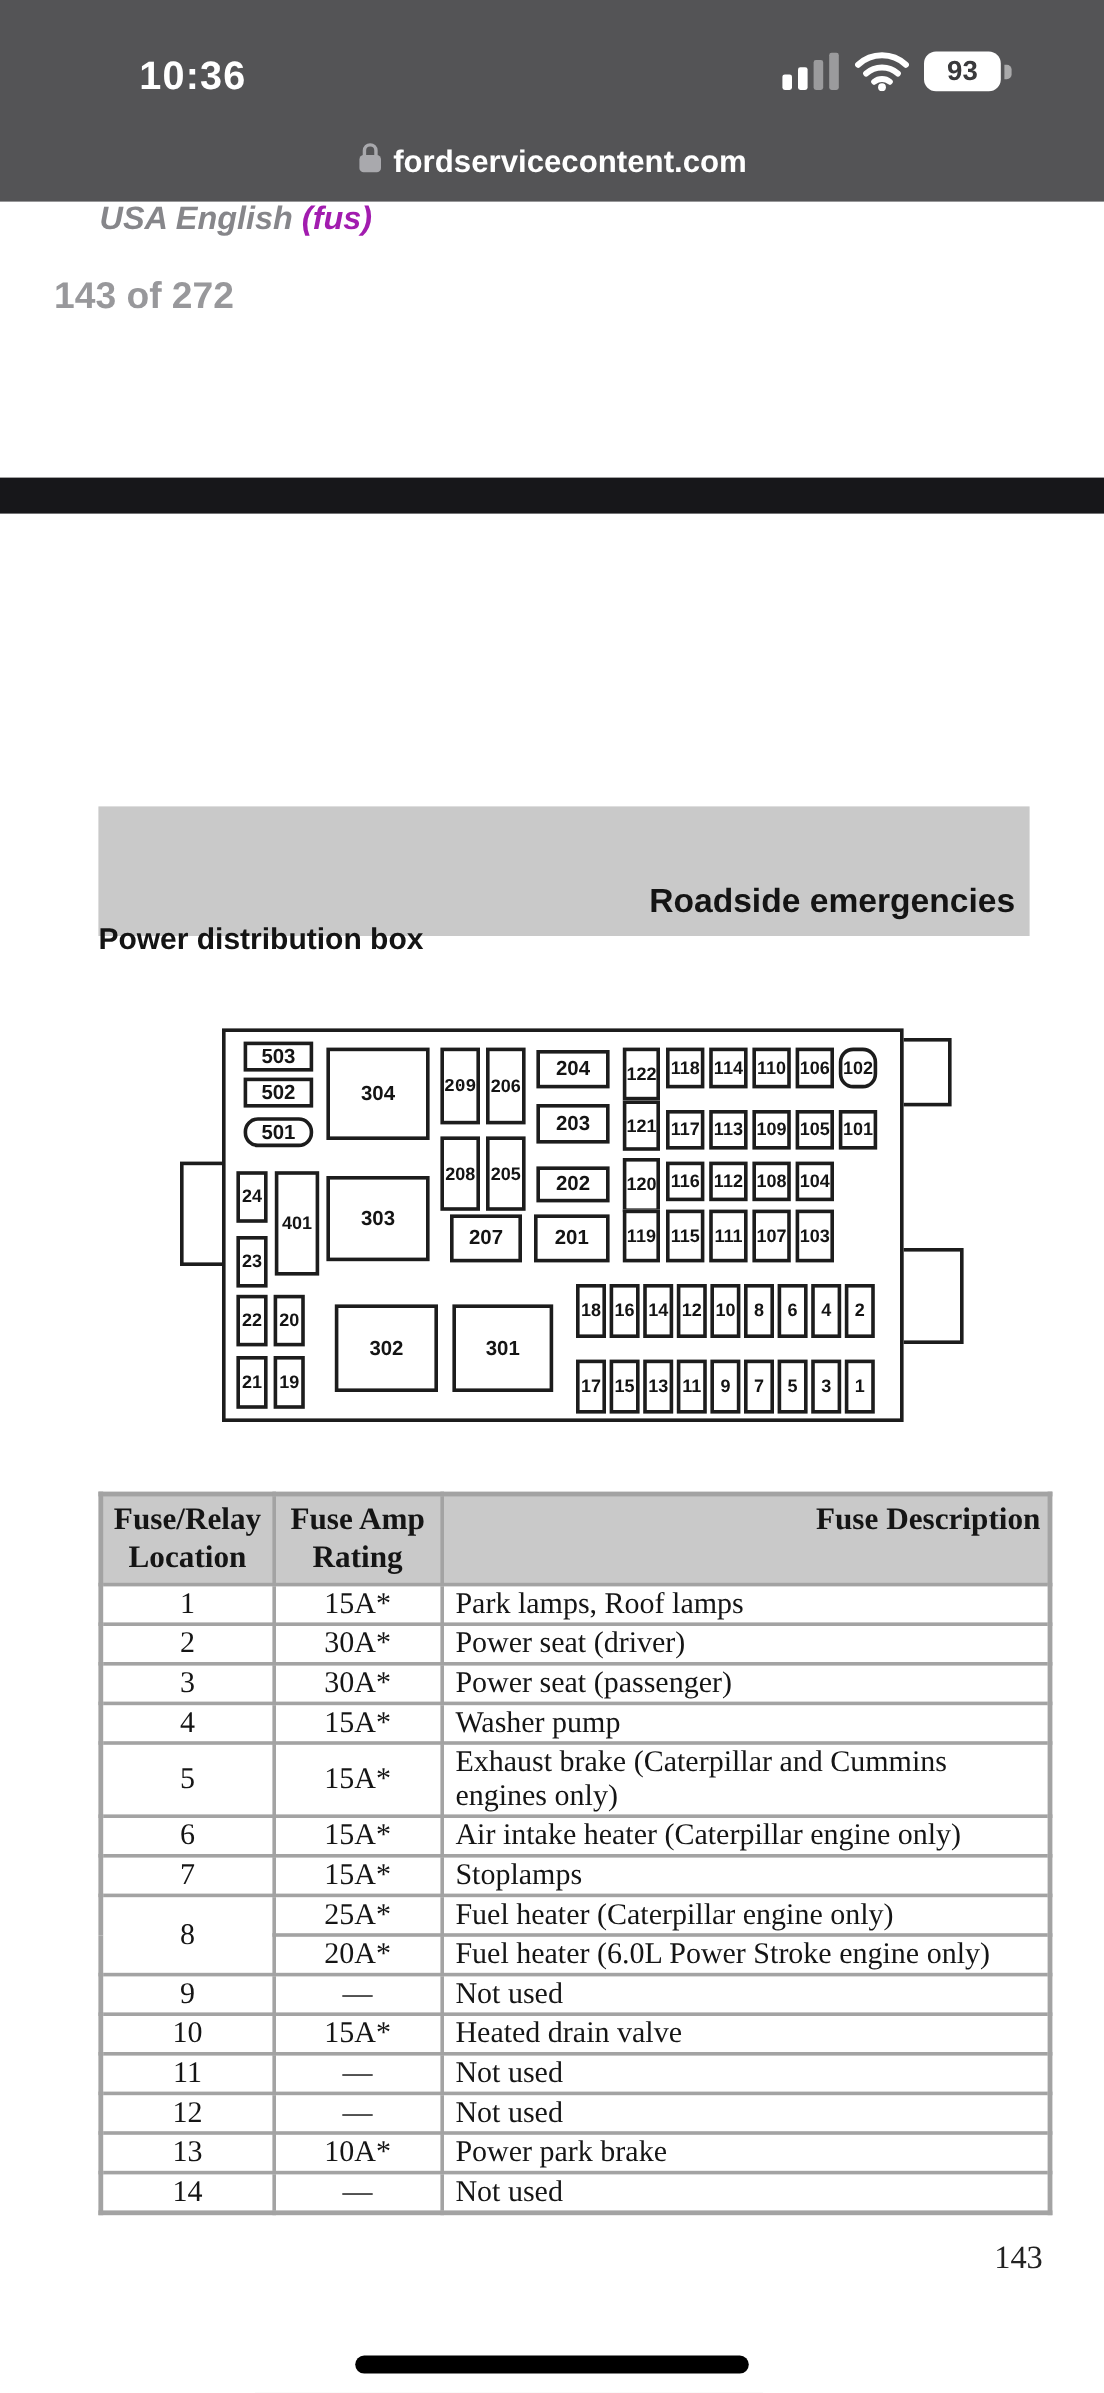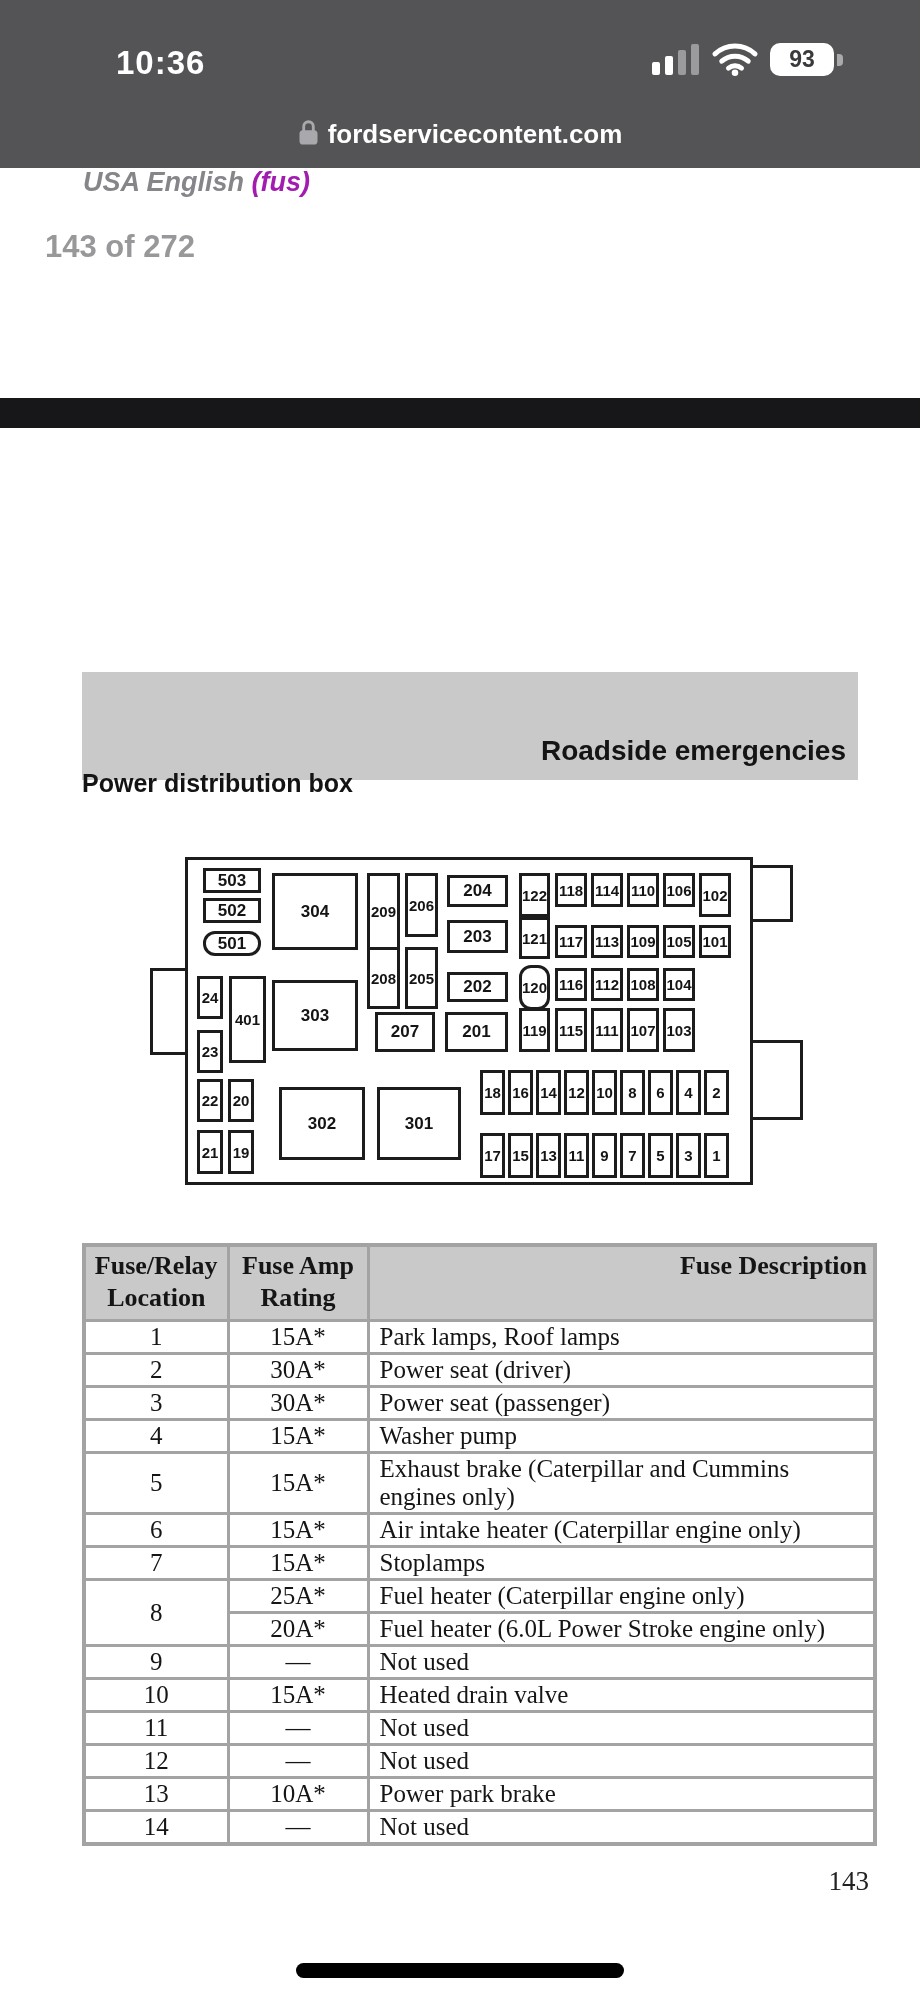--- a/index.html
+++ b/index.html
@@ -160,40 +160,40 @@
   <div class="diagram">
     <div class="d-outer"></div>
     <div class="d-tab left"></div>
     <div class="d-tab rtop"></div>
     <div class="d-tab rmid"></div>
 
   <div class="fusebox lg" style="left: 53px; top: 11px; width: 58px; height: 25px;">503</div>
       <div class="fusebox lg" style="left: 53px; top: 41px; width: 58px; height: 25px;">502</div>
       <div class="fusebox lg" style="left: 53px; top: 74px; width: 58px; height: 25px; border-radius: 12px;">501</div>
       <div class="fusebox lg" style="left: 122px; top: 16px; width: 86px; height: 77px;">304</div>
-      <div class="fusebox" style="left: 217px; top: 16px; width: 33px; height: 77px;">209</div>
+      <div class="fusebox" style="left: 217px; top: 16px; width: 33px; height: 64px; font-family: Liberation Mono, monospace;">209</div>
       <div class="fusebox" style="left: 255px; top: 16px; width: 33px; height: 64px;">206</div>
       <div class="fusebox lg" style="left: 297px; top: 18px; width: 61px; height: 32px;">204</div>
       <div class="fusebox" style="left: 369px; top: 16px; width: 31px; height: 44px;">122</div>
       <div class="fusebox" style="left: 405px; top: 16px; width: 32px; height: 34px;">118</div>
       <div class="fusebox" style="left: 441px; top: 16px; width: 32px; height: 34px;">114</div>
       <div class="fusebox" style="left: 477px; top: 16px; width: 32px; height: 34px;">110</div>
       <div class="fusebox" style="left: 513px; top: 16px; width: 32px; height: 34px;">106</div>
-      <div class="fusebox" style="left: 549px; top: 16px; width: 32px; height: 44px;">102</div>
+      <div class="fusebox" style="left: 549px; top: 16px; width: 32px; height: 34px; border-radius: 12px;">102</div>
       <div class="fusebox lg" style="left: 297px; top: 63px; width: 61px; height: 33px;">203</div>
       <div class="fusebox" style="left: 369px; top: 60px; width: 31px; height: 42px;">121</div>
       <div class="fusebox" style="left: 405px; top: 68px; width: 32px; height: 33px;">117</div>
       <div class="fusebox" style="left: 441px; top: 68px; width: 32px; height: 33px; text-align: center;">113</div>
       <div class="fusebox" style="left: 477px; top: 68px; width: 32px; height: 33px;">109</div>
       <div class="fusebox" style="left: 513px; top: 68px; width: 32px; height: 33px;">105</div>
       <div class="fusebox" style="left: 549px; top: 68px; width: 32px; height: 33px;">101</div>
       <div class="fusebox" style="left: 217px; top: 90px; width: 33px; height: 62px;">208</div>
       <div class="fusebox" style="left: 255px; top: 90px; width: 33px; height: 62px;">205</div>
       <div class="fusebox lg" style="left: 297px; top: 115px; width: 61px; height: 30px;">202</div>
-      <div class="fusebox" style="left: 369px; top: 108px; width: 31px; height: 45px; border-radius: 12px;">120</div>
+      <div class="fusebox" style="left: 369px; top: 108px; width: 31px; height: 45px;">120</div>
       <div class="fusebox" style="left: 405px; top: 111px; width: 32px; height: 33px;">116</div>
       <div class="fusebox" style="left: 441px; top: 111px; width: 32px; height: 33px;">112</div>
       <div class="fusebox" style="left: 477px; top: 111px; width: 32px; height: 33px;">108</div>
       <div class="fusebox" style="left: 513px; top: 111px; width: 32px; height: 33px;">104</div>
       <div class="fusebox lg" style="left: 225px; top: 155px; width: 60px; height: 40px;">207</div>
       <div class="fusebox lg" style="left: 295px; top: 155px; width: 63px; height: 40px;">201</div>
       <div class="fusebox" style="left: 369px; top: 151px; width: 31px; height: 44px;">119</div>
       <div class="fusebox" style="left: 405px; top: 151px; width: 32px; height: 44px;">115</div>
       <div class="fusebox" style="left: 441px; top: 151px; width: 32px; height: 44px;">111</div>
       <div class="fusebox" style="left: 477px; top: 151px; width: 32px; height: 44px;">107</div>

